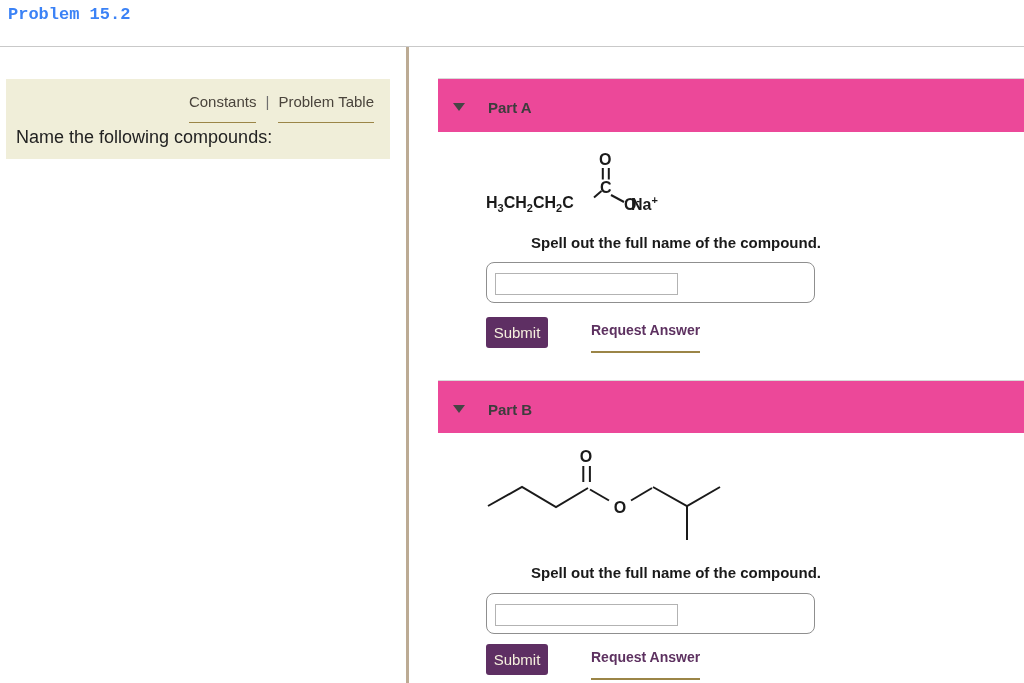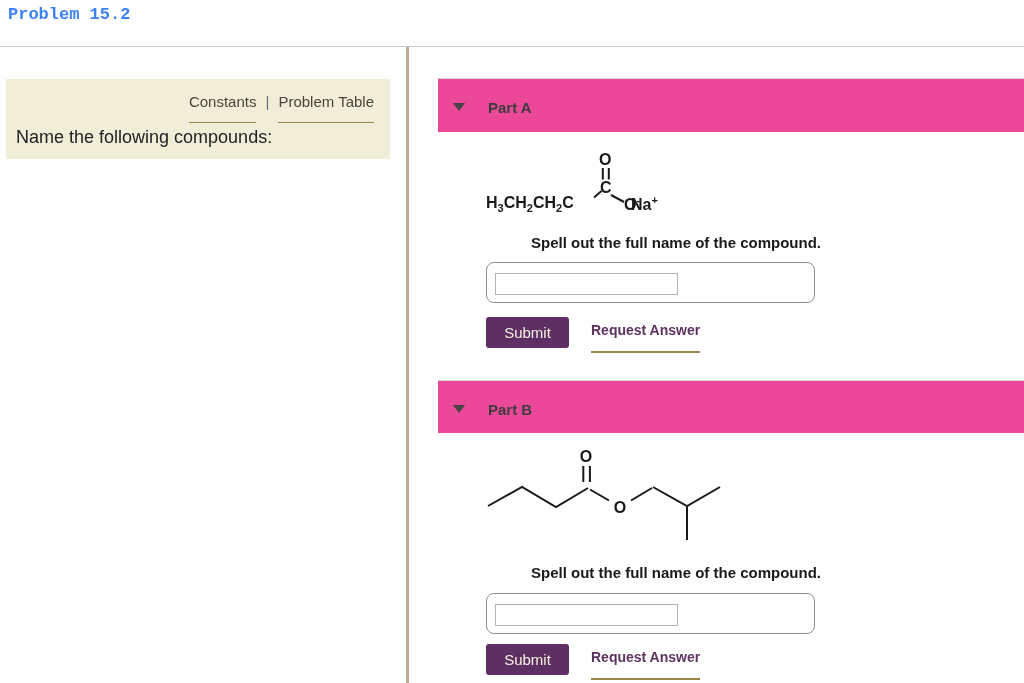--- a/index.html
+++ b/index.html
@@ -29,21 +29,21 @@
   .chem-txt { position:absolute; font-size:16px; font-weight:bold; white-space:nowrap; line-height:1; color:#1a1a1a; }
   .chem-txt sub { font-size:11px; vertical-align:-4px; }
   .chem-txt sup { font-size:11px; vertical-align:6px; }
   .svg-atom { font-family:"Liberation Sans", sans-serif; font-size:16px; font-weight:bold; fill:#1a1a1a; }
 
   .prompt { position:absolute; left:486px; font-size:15px; font-weight:bold; color:#1a1a1a;margin-left:45px; }
 
   .answer-outer { position:absolute; left:486px; width:329px; height:41px; border:1px solid #8f8f8f; border-radius:8px; background:#fff; }
   .answer-input { position:absolute; left:8px; top:10px; width:183px; height:22px; border:1px solid #b3b3b3; background:#fff; font-size:14px; padding:0 4px; font-family:"Liberation Sans", sans-serif; }
 
-  .submit-btn { position:absolute; left:486px; width:83px; height:31px; background:#5e2f63; color:#f6f0de; border:none; border-radius:3px; font-size:15px; font-family:"Liberation Sans", sans-serif; cursor:pointer; }
+  .submit-btn { position:absolute; left:486px; width:62px; height:31px; background:#5e2f63; color:#f6f0de; border:none; border-radius:3px; font-size:15px; font-family:"Liberation Sans", sans-serif; cursor:pointer; }
   .request-link { position:absolute; left:591px; font-size:14px; font-weight:bold; color:#5d3160; text-decoration:none; border-bottom:2px solid #9b8547; padding-bottom:13px; cursor:pointer; white-space:nowrap; }
 </style>
 </head>
 <body>
 
 <div id="page">
 
   <div class="page-title">Problem 15.2</div>
   <div class="title-rule"></div>
   <div class="v-divider"></div>

